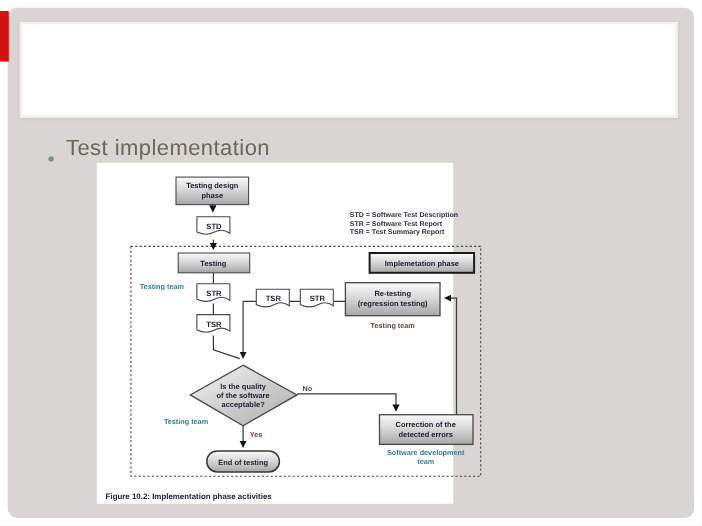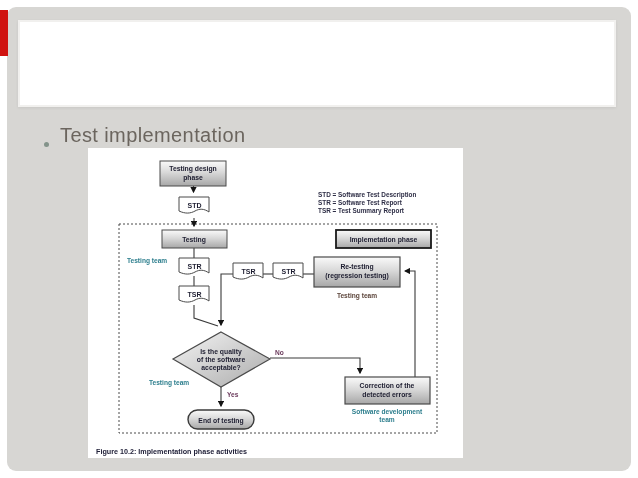--- a/index.html
+++ b/index.html
@@ -22,21 +22,21 @@
   .bullet-line{
     position:absolute;left:44px;top:121px;height:26px;display:flex;align-items:flex-end;
   }
   .bullet-dot{
     width:5px;height:5px;border-radius:50%;background:#83938a;margin-right:11px;margin-top:2px;
   }
   .bullet-text{
     font-size:20px;letter-spacing:0.4px;color:#6b655e;
   }
   .figure-panel{
-    position:absolute;left:88px;top:148px;width:375px;height:310px;background:#ffffff;text-decoration:underline;
+    position:absolute;left:88px;top:148px;width:324px;height:310px;background:#ffffff;text-decoration:underline;
   }
   svg text{
     font-family:"Liberation Sans", sans-serif;
     font-weight:bold;
   }
   .nodetext{font-size:6.8px;fill:#1d1d30;}
   .doctext{font-size:7px;fill:#1d1d30;}
   .legendtext{font-size:6.4px;}
   .sidelabel{font-size:6.6px;}
   .captiontext{font-size:7.2px;}

